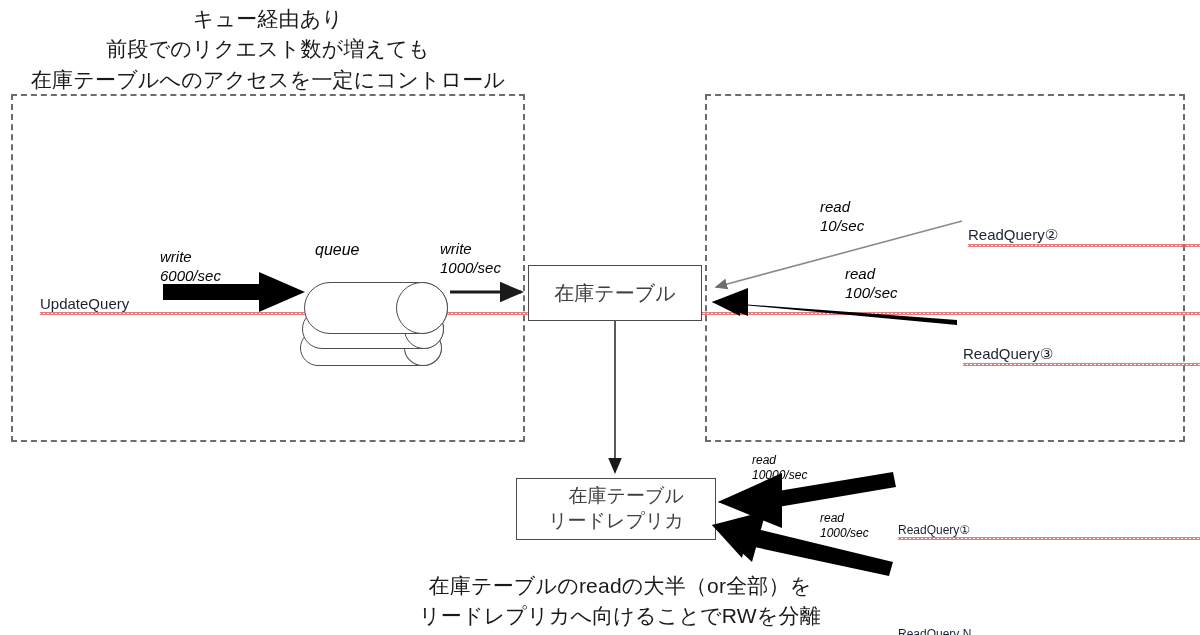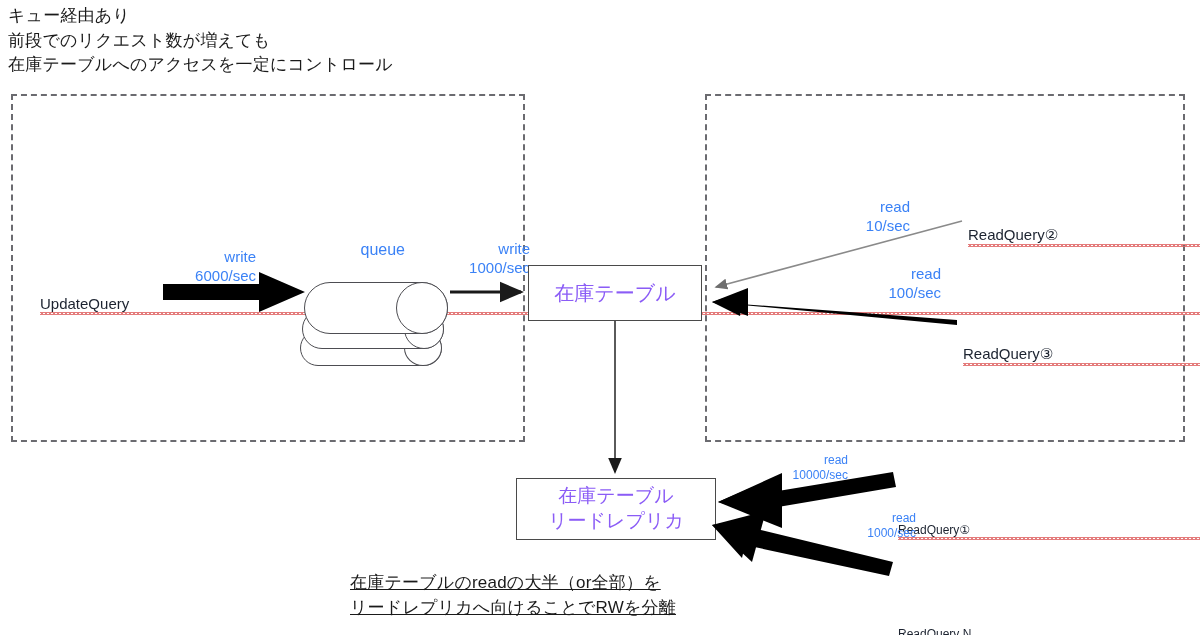--- a/index.html
+++ b/index.html
@@ -16,21 +16,22 @@
     position: relative;
     width: 1200px;
     height: 635px;
     background: #ffffff;
     overflow: hidden;
   }
   .abs { position: absolute; }
 
   
   .caption {
-    font-size: 17px;
+    text-align: center;
+    font-size: 21px;
     line-height: 1.45;
     color: #1a1a1a;
     letter-spacing: 0.2px;
     white-space: pre-line;
   }
 
   
   .zone {
     border: 2px dashed #6b6b70;
     background: transparent;
@@ -38,48 +39,49 @@
   }
 
   
   .node-box {
     box-sizing: border-box;
     border: 1.6px solid #4a4a4a;
     background: #ffffff;
     display: flex;
     align-items: center;
     justify-content: center;
-    text-align: center;
+    text-align: right;
     font-size: 20px;
     line-height: 1.3;
-    color: #8b5cf6;
+    color: #404040;
     white-space: pre-line;
   }
 
   
   .cyl {
     box-sizing: border-box;
     border: 1.3px solid #4d4d52;
     border-radius: 34px;
     background: #ffffff;
   }
   .cyl-cap {
     box-sizing: border-box;
     border: 1.3px solid #4d4d52;
     border-radius: 50%;
     background: #ffffff;
   }
 
   
   .rate-label {
-    text-align: right;
+    text-align: left;
     font-size: 15px;
     line-height: 1.25;
-    color: #3b82f6;
+    color: #000000;
     white-space: pre-line;
+    font-style: italic;
   }
   .rate-label.sm { font-size: 12px; }
 
   .query-label {
     font-size: 15px;
     color: #1c2330;
     white-space: nowrap;
     border-bottom: 0;
     position: relative;
   }
@@ -160,21 +162,21 @@
   <div class="abs rate-label sm" style="left:752px; top:453px; width:96px;">read
 10000/sec</div>
 
   <div class="abs query-label sm" style="left:898px; top:470px;">ReadQuery①</div>
 
   <div class="abs rate-label sm" style="left:820px; top:511px; width:96px;">read
 1000/sec</div>
 
   <div class="abs query-label sm" style="left:898px; top:560px;">ReadQuery N</div>
 
-  <div class="abs caption" style="left:350px; top:571px; width:540px;text-decoration:underline;">在庫テーブルのreadの大半（or全部）を
+  <div class="abs caption" style="left:350px; top:571px; width:540px;">在庫テーブルのreadの大半（or全部）を
 リードレプリカへ向けることでRWを分離</div>
 
   <svg class="overlay" width="1200" height="635">
     <defs>
       <marker id="thin-head" markerWidth="8" markerHeight="8" refX="7" refY="4" orient="auto" markerUnits="strokeWidth">
         <path d="M0,0.6 L8,4 L0,7.4 Z" fill="#1a1a1a"></path>
       </marker>
       <marker id="thin-head-gray" markerWidth="8" markerHeight="8" refX="7" refY="4" orient="auto" markerUnits="strokeWidth">
         <path d="M0,0.6 L8,4 L0,7.4 Z" fill="#6e6e6e"></path>
       </marker>

